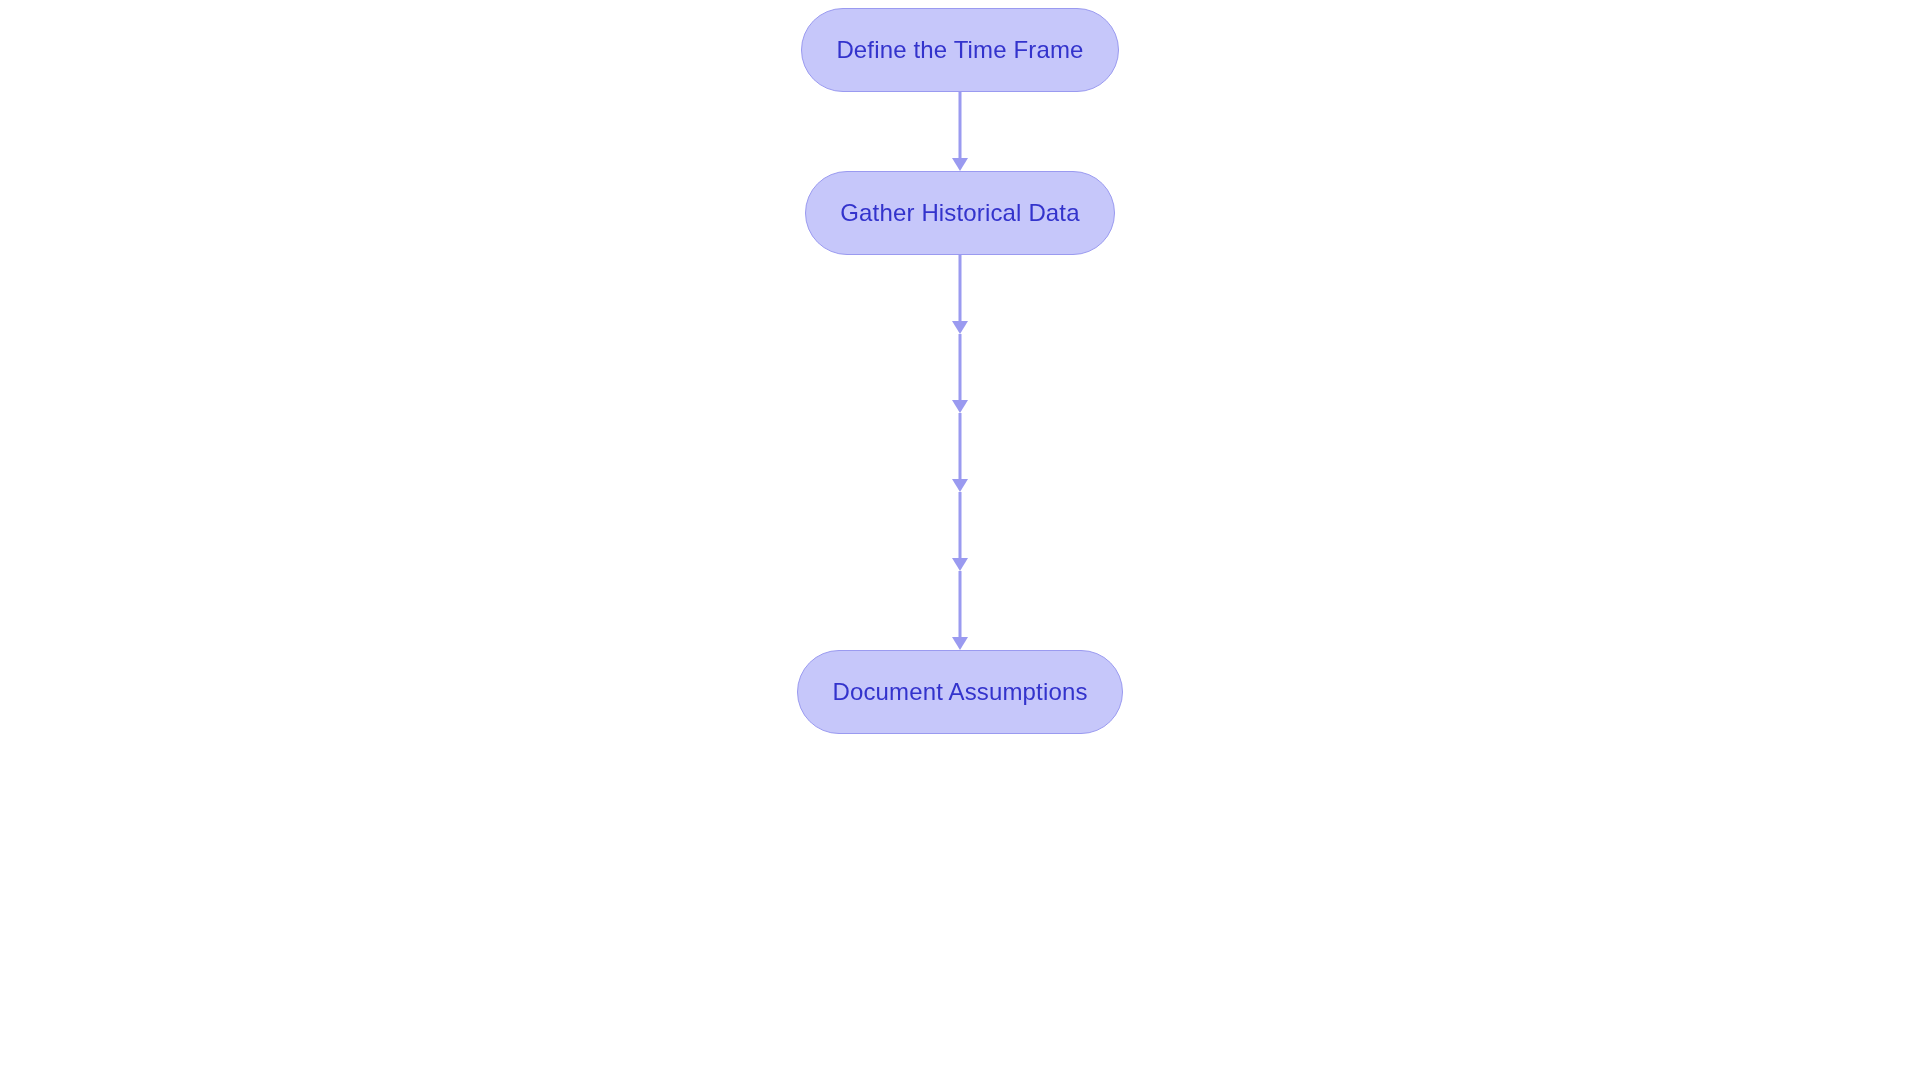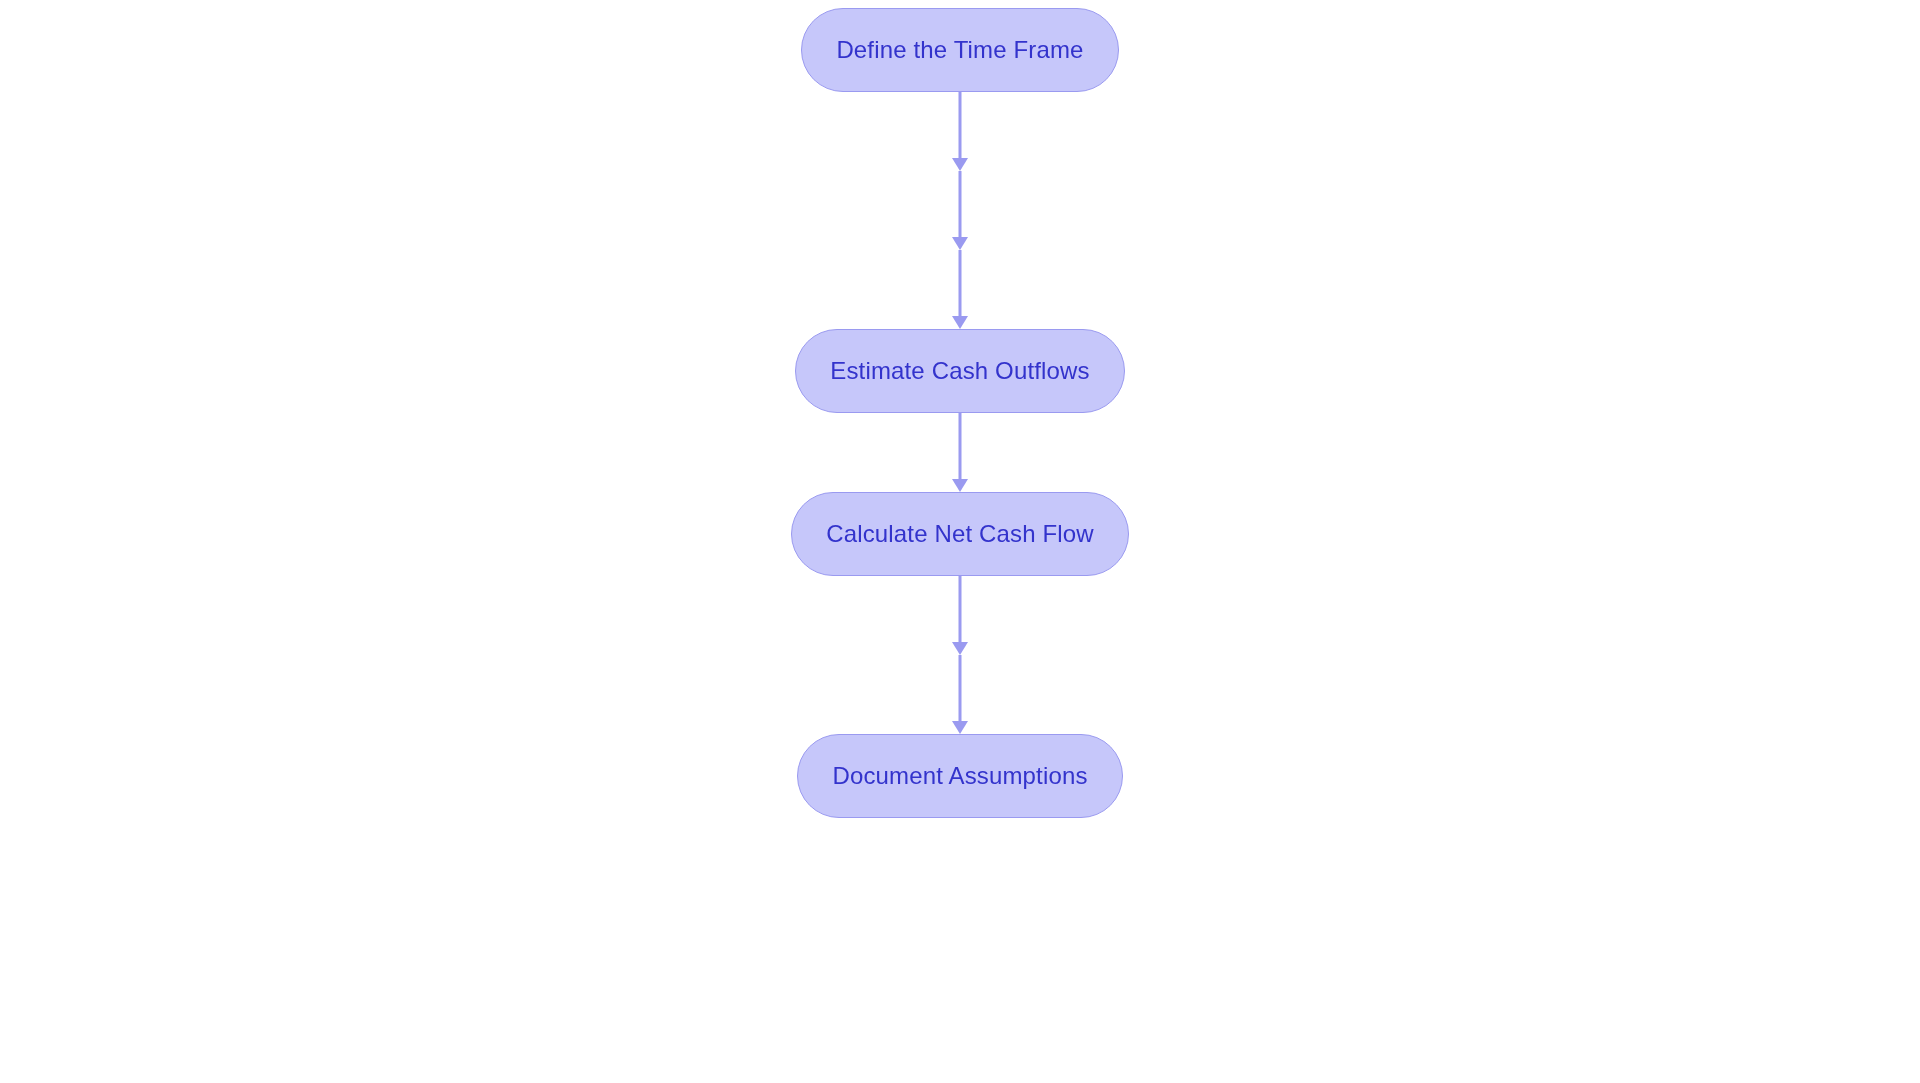--- a/index.html
+++ b/index.html
@@ -95,44 +95,41 @@
 
     <div class="flow-node">
       <span class="flow-node-label">Define the Time Frame</span>
     </div>
 
     <div class="flow-connector">
       <div class="connector-line"></div>
       <div class="connector-arrowhead"></div>
     </div>
 
+    <div class="flow-node">
+      <span class="flow-node-label">Gather Historical Data</span>
+    </div>
 
     <div class="flow-connector">
       <div class="connector-line"></div>
       <div class="connector-arrowhead"></div>
     </div>
 
 
     <div class="flow-connector">
       <div class="connector-line"></div>
       <div class="connector-arrowhead"></div>
     </div>
 
-    <div class="flow-node">
-      <span class="flow-node-label">Estimate Cash Outflows</span>
-    </div>
 
     <div class="flow-connector">
       <div class="connector-line"></div>
       <div class="connector-arrowhead"></div>
     </div>
 
-    <div class="flow-node">
-      <span class="flow-node-label">Calculate Net Cash Flow</span>
-    </div>
 
     <div class="flow-connector">
       <div class="connector-line"></div>
       <div class="connector-arrowhead"></div>
     </div>
 
 
     <div class="flow-connector">
       <div class="connector-line"></div>
       <div class="connector-arrowhead"></div>

